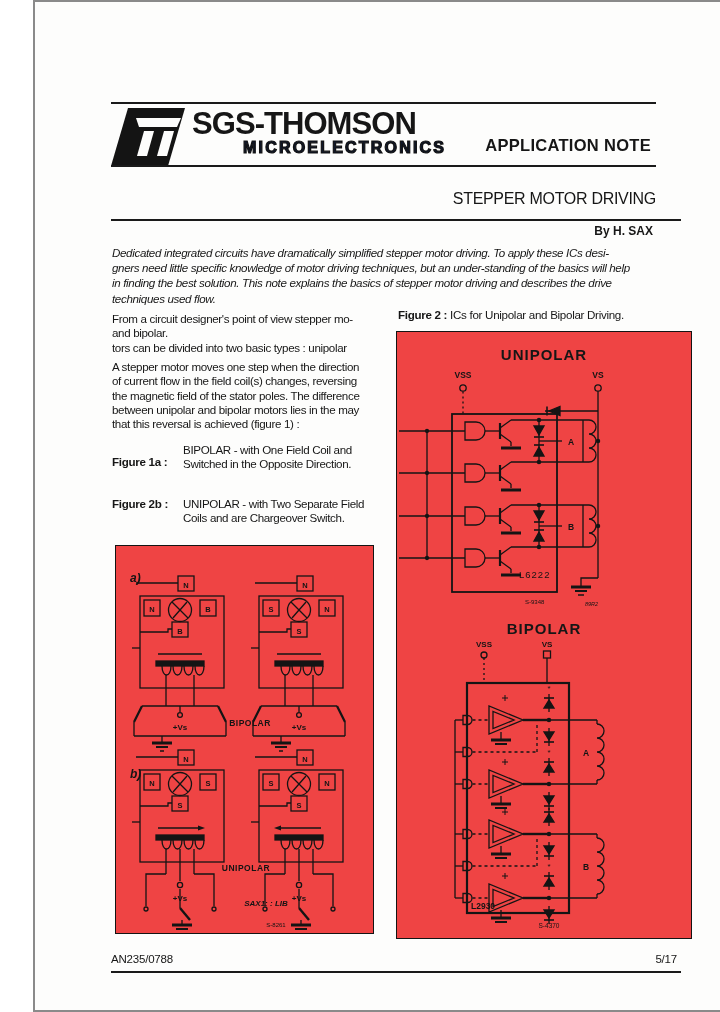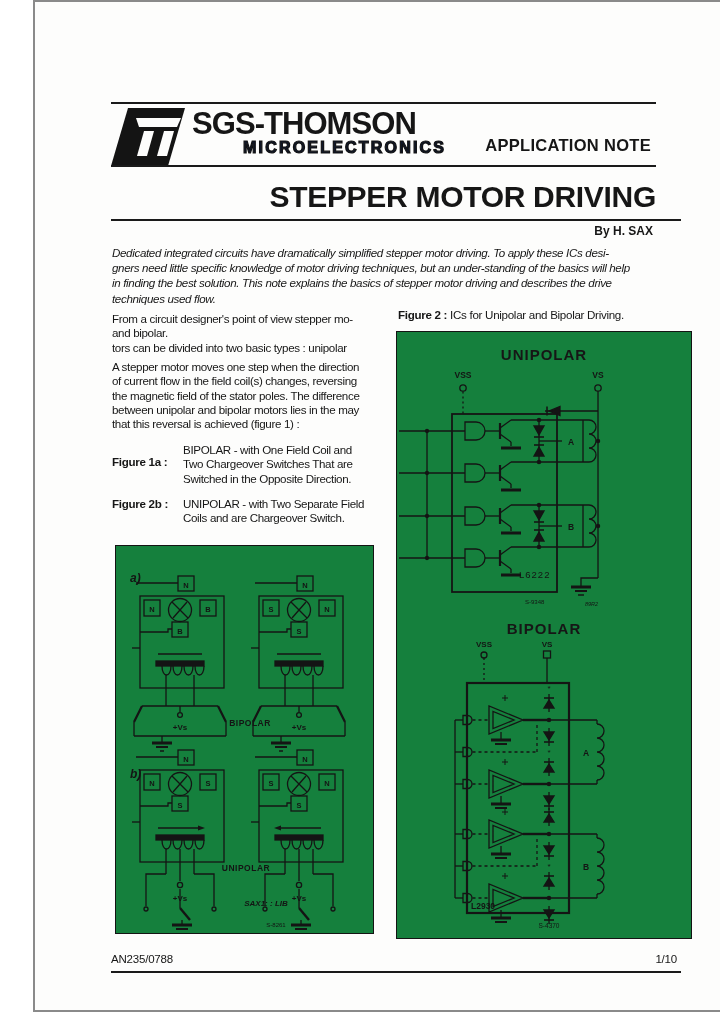--- a/index.html
+++ b/index.html
@@ -7,32 +7,32 @@
     position:relative;width:720px;height:1012px;box-sizing:border-box;
     background:#fdfdfc;border:2px solid #8a8a8a;overflow:hidden;
     font-family:"Liberation Sans", sans-serif;color:#161616;margin-left:33px;
   }
   .abs{position:absolute;}
   .rule{position:absolute;background:#1a1a1a;}
   
   .brand{position:absolute;left:157px;top:103px;font-size:32px;font-weight:800;letter-spacing:-1px;transform:scaleX(0.97);transform-origin:left;white-space:nowrap;}
   .brand-sub{position:absolute;left:160px;top:137px;font-size:16px;font-weight:700;letter-spacing:2.2px;color:#0f172a;-webkit-text-stroke:1.2px #111;white-space:nowrap;padding-left:48px;}
   .app-note{position:absolute;right:100px;top:134px;font-size:16.5px;font-weight:700;letter-spacing:.3px;white-space:nowrap;}
-  .doc-title{position:absolute;right:95px;top:178px;font-size:30px;font-weight:700;letter-spacing:-.3px;white-space:nowrap;}
+  .doc-title{position:absolute;right:95px;top:188px;font-size:16px;font-weight:400;letter-spacing:-.3px;white-space:nowrap;}
   .byline{position:absolute;right:98px;top:222px;font-size:12px;font-weight:700;white-space:nowrap;}
   
   .intro{position:absolute;left:77px;top:243px;width:580px;font-style:italic;font-size:11.6px;line-height:15.2px;letter-spacing:-.35px;}
   .intro div{white-space:nowrap;}
   .coltext{font-size:11.6px;line-height:14.3px;letter-spacing:-.35px;}
   .coltext div{white-space:nowrap;}
   .figitem-label{position:absolute;font-size:11.6px;font-weight:700;letter-spacing:-.3px;white-space:nowrap;}
   .figcap{position:absolute;left:363px;top:306px;font-size:11.6px;letter-spacing:-.3px;white-space:nowrap;}
   .figcap b{font-weight:700;}
   
-  .figbox{position:absolute;border:1.5px solid #141414;background:#15803d;}
+  .figbox{position:absolute;border:1.5px solid #141414;background:#ef4444;}
   .circ-title{position:absolute;width:100%;text-align:center;font-size:15px;font-weight:700;letter-spacing:1px;}
   svg{position:absolute;overflow:visible;}
   svg text{font-family:"Liberation Sans", sans-serif;fill:#141414;}
   
   .footer-left{position:absolute;left:76px;top:951px;font-size:11.5px;letter-spacing:-.2px;}
   .footer-right{position:absolute;right:74px;top:951px;font-size:11.5px;letter-spacing:-.2px;}
 </style>
 </head>
 <body>
 
@@ -73,21 +73,20 @@
       <div>A stepper motor moves one step when the direction</div>
       <div>of current flow in the field coil(s) changes, reversing</div>
       <div>the magnetic field of the stator poles. The difference</div>
       <div>between unipolar and bipolar motors lies in the may</div>
       <div>that this reversal is achieved (figure 1) :</div>
     </div>
 
   <div class="figitem-label" style="left:77px;top:453px;">Figure 1a :</div>
   <div class="abs coltext" style="left:148px;top:441px;width:212px;">
       <div>BIPOLAR - with One Field Coil and</div>
-      <div>Two Chargeover Switches That are</div>
       <div>Switched in the Opposite Direction.</div>
     </div>
 
   <div class="figitem-label" style="left:77px;top:495px;">Figure 2b :</div>
   <div class="abs coltext" style="left:148px;top:495px;width:212px;">
       <div>UNIPOLAR - with Two Separate Field</div>
       <div>Coils and are Chargeover Switch.</div>
     </div>
 
   <div class="figbox" style="left:80px;top:543px;width:257px;height:387px;">
@@ -453,16 +452,16 @@
         <path d="M200,200 a7,7 0 0 1 0,14 a7,7 0 0 1 0,14 a7,7 0 0 1 0,14 a7,7 0 0 1 0,14"></path>
         <text x="186" y="232" font-size="8.5" font-weight="700" stroke="none">B</text>
       </g>
 
       <text x="74" y="271" font-size="8.5" font-weight="700" stroke="none">L2930</text>
       <text x="152" y="290" font-size="6.5" fill="#444" text-anchor="middle" stroke="none">S-4370</text>
     </svg>
   </div>
 
   <div class="footer-left">AN235/0788</div>
-  <div class="footer-right">1/10</div>
+  <div class="footer-right">5/17</div>
   <div class="rule" style="left:76px;top:969px;width:570px;height:1.5px;"></div>
 
 </div>
 
 </body></html>

